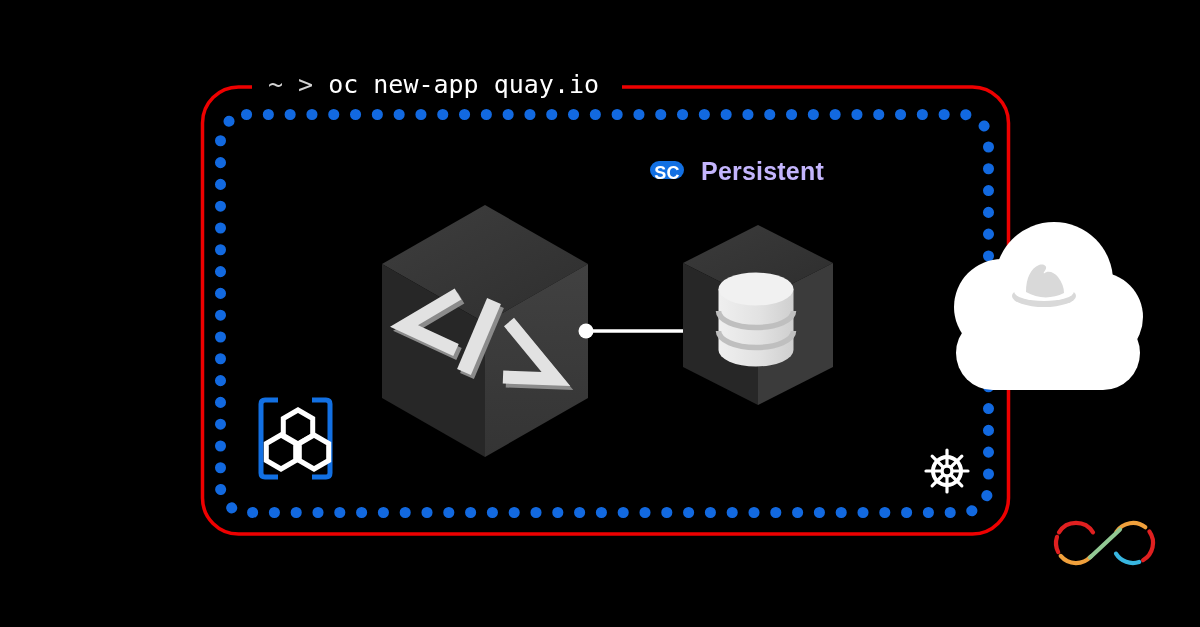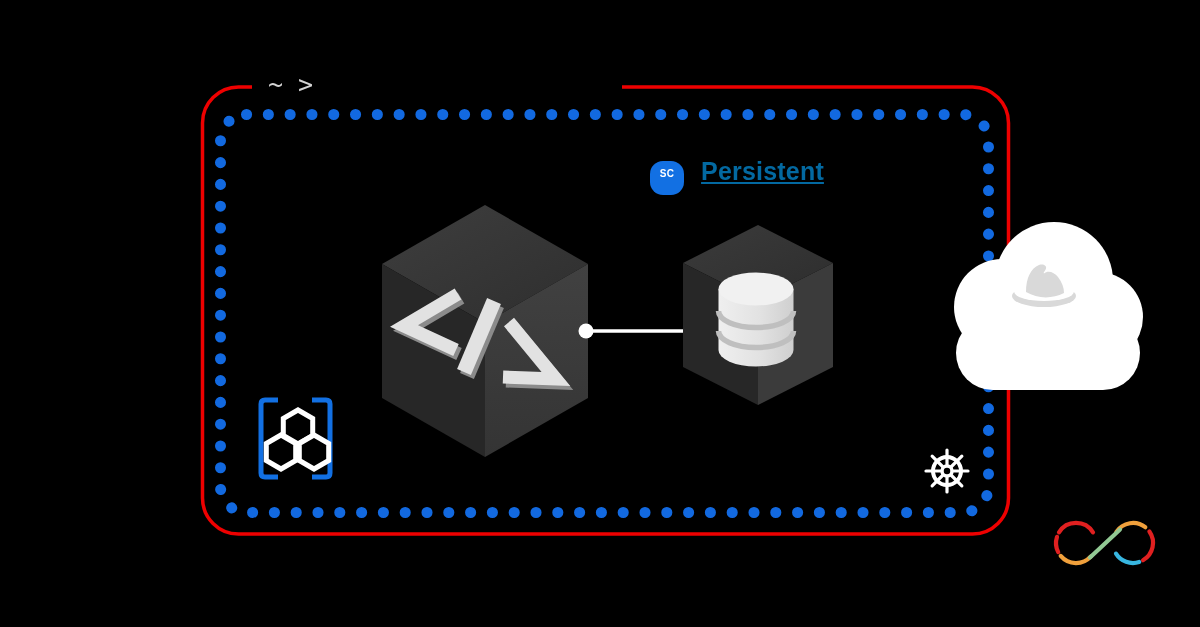--- a/index.html
+++ b/index.html
@@ -11,28 +11,27 @@
   .terminal{
     position:absolute;left:268px;top:70px;height:30px;
     display:flex;align-items:center;gap:15px;
     font-family:"DejaVu Sans Mono",monospace;font-size:25px;line-height:30px;
     white-space:pre;
   }
   .terminal .prompt{color:#d4d4d4;}
   .terminal .cmd{color:#ffffff;}
   .pvc-label{
     position:absolute;left:640px;top:156px;width:245px;
-    text-align:center;color:#0369a1;font-weight:700;font-size:25px;line-height:31px;
+    text-align:center;color:#c4b5fd;font-weight:700;font-size:25px;line-height:31px;
     letter-spacing:0.2px;
-    text-decoration:underline;
   }
   .sc-badge{
-    position:absolute;left:650px;top:161px;width:34px;height:34px;
+    position:absolute;left:650px;top:161px;width:34px;height:18px;
     background:#1270e3;border-radius:13px;color:#fff;
-    font-size:10px;font-weight:700;line-height:25px;text-align:center;
+    font-size:18px;font-weight:700;line-height:25px;text-align:center;
     letter-spacing:0.3px;
   }
 </style>
 </head>
 <body>
 
 <div class="canvas">
 
   <svg class="scene" width="1200" height="627" viewBox="0 0 1200 627">
     <defs>
@@ -145,20 +144,21 @@
       <path d="M1060.7 555.9 A20 20 0 0 0 1090.9 556.4" stroke="#f0a03c"></path>
       <path d="M1116.4 531.8 A20 20 0 0 1 1145.3 527.2" stroke="#f0a03c"></path>
       <path d="M1149.4 531.5 A20 20 0 0 1 1143 560.3" stroke="#e02020"></path>
       <path d="M1116 553.6 A20 20 0 0 0 1139.2 562" stroke="#38b6e0"></path>
       <path d="M1090 557.5 L1120 529.5" stroke="#92c994"></path>
     </g>
   </svg>
 
   <div class="terminal">
     <span class="prompt">~ &gt;</span>
+    <span class="cmd">oc new-app quay.io</span>
   </div>
 
   <div class="sc-badge">SC</div>
   <div class="pvc-label">
     <div>Persistent</div>
   </div>
 
 </div>
 
 </body></html>

